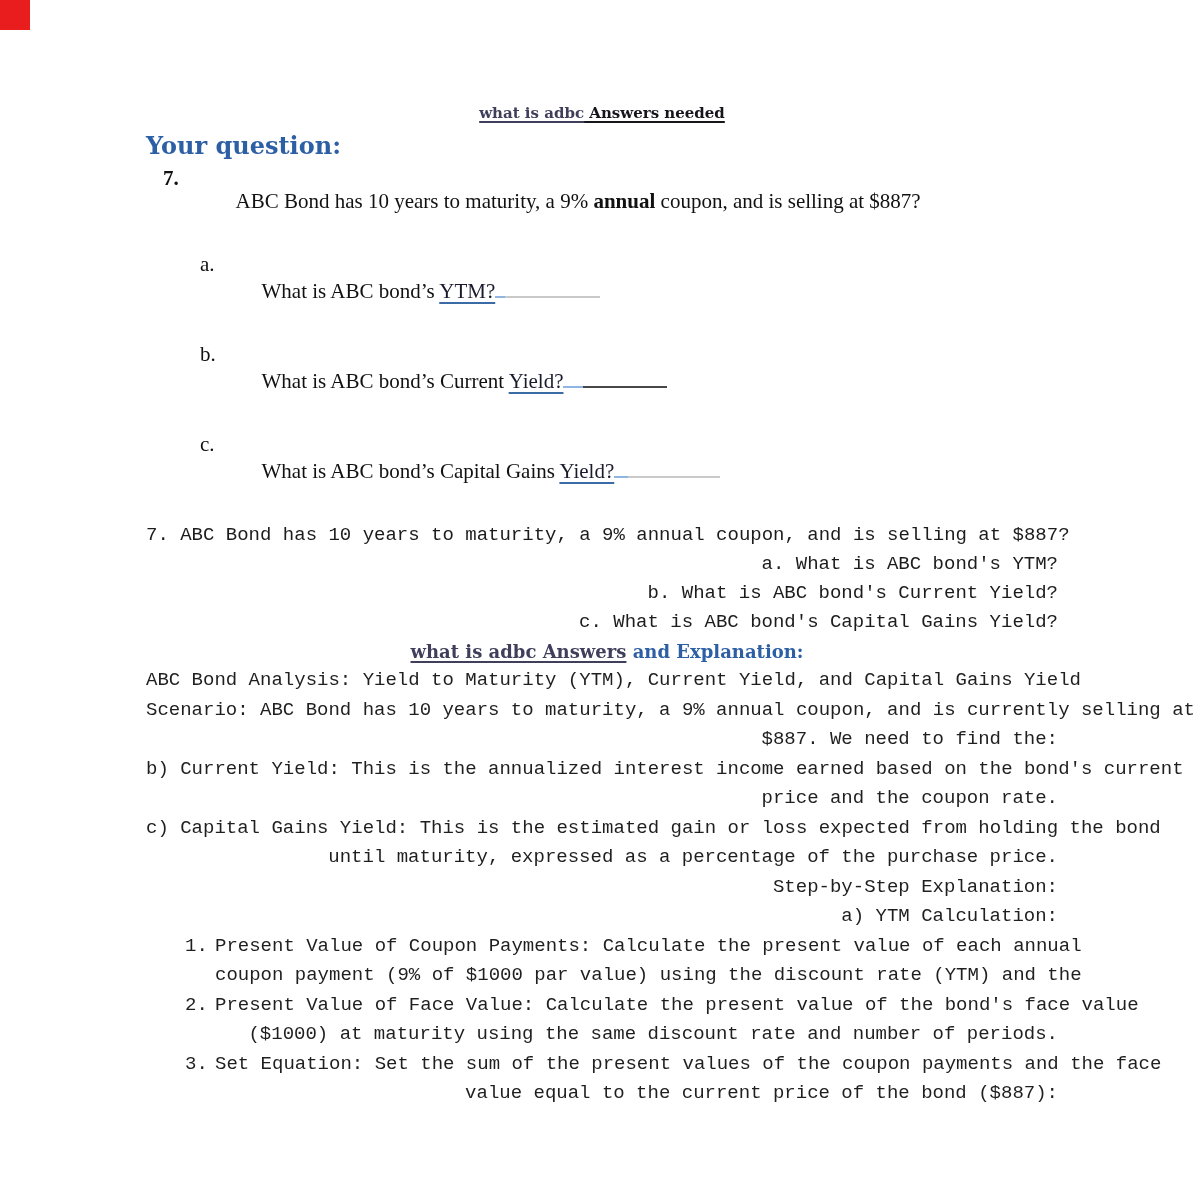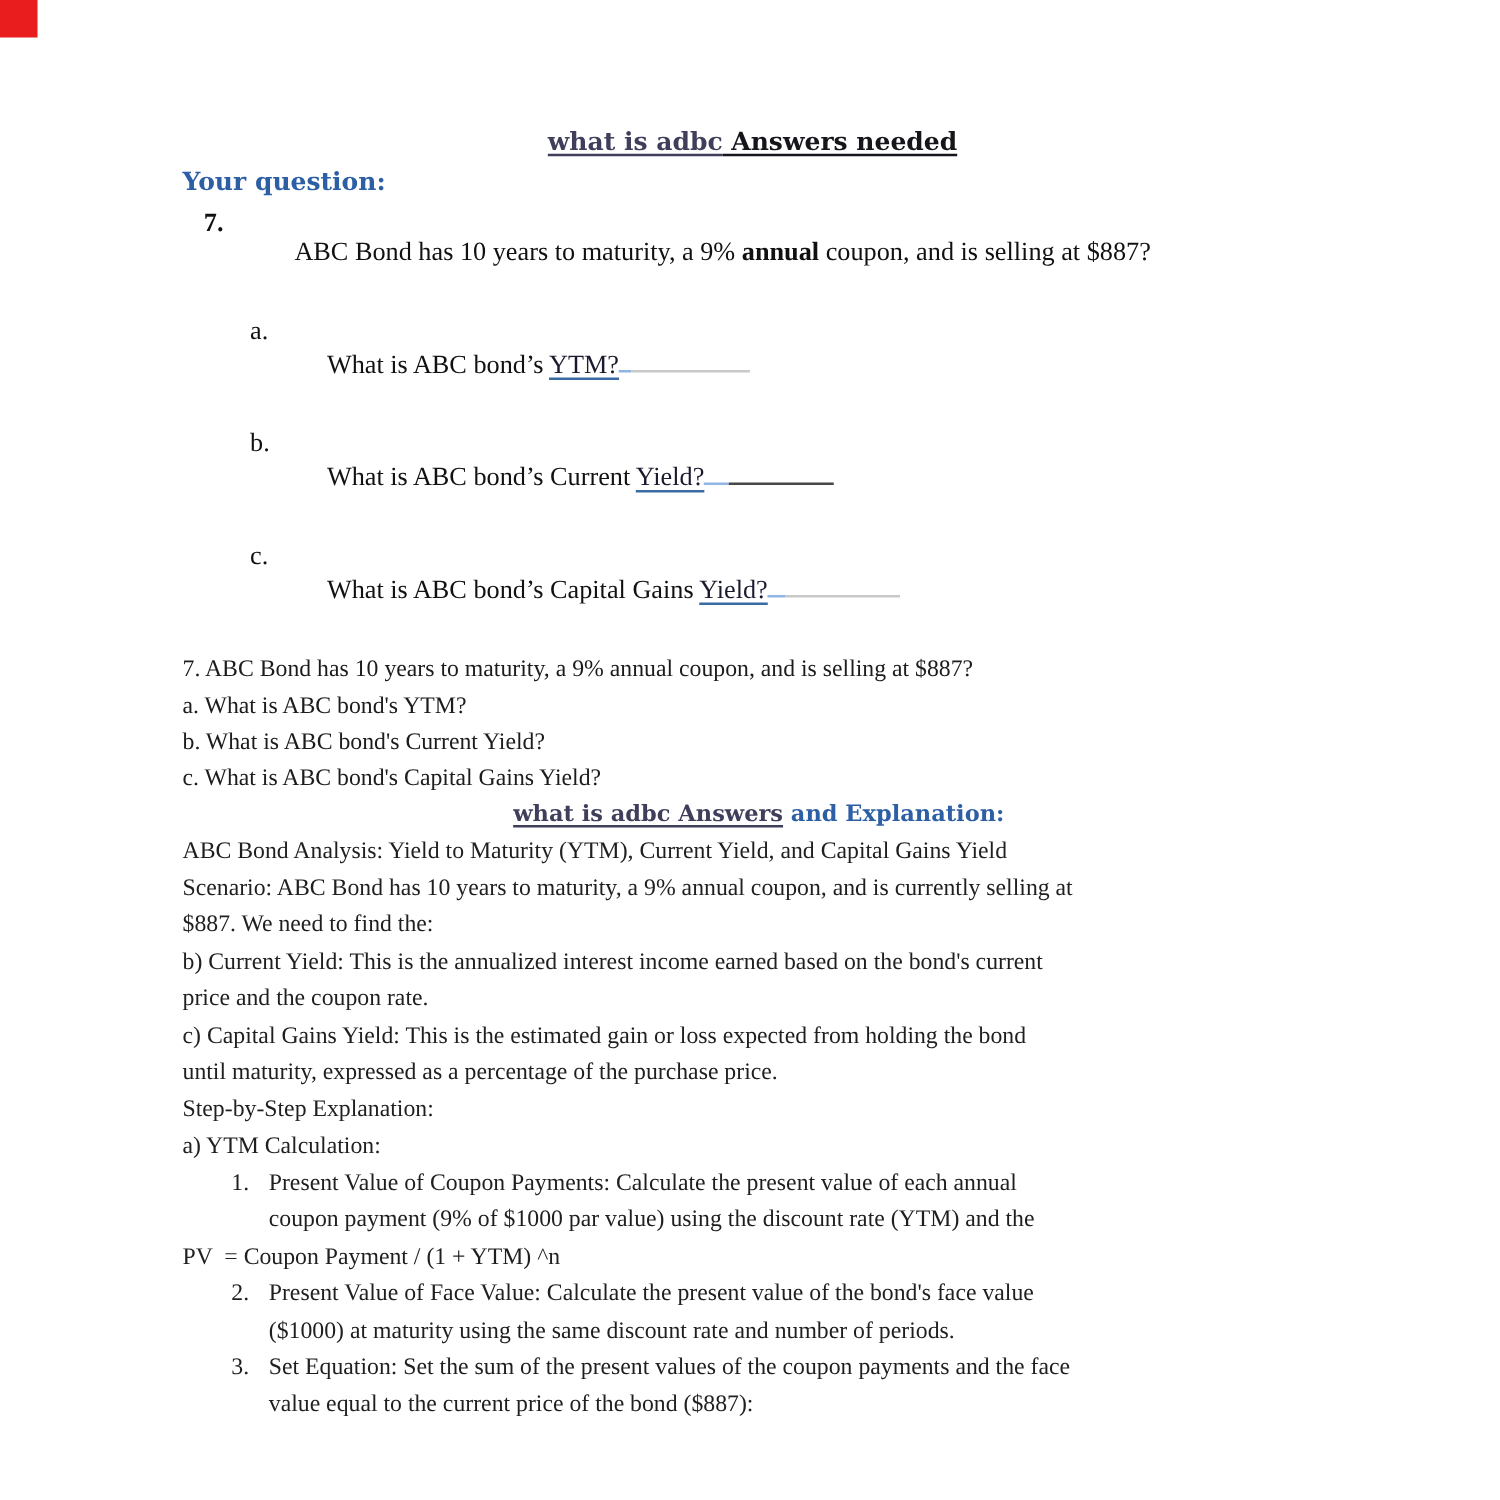--- a/index.html
+++ b/index.html
@@ -3,30 +3,30 @@
 <meta charset="utf-8">
 <style>
   html,body{margin:0;padding:0;background:#ffffff;}
   .page{position:relative;width:1200px;height:1200px;background:#ffffff;overflow:hidden;
         -webkit-font-smoothing:antialiased;}
   .corner-marker{position:absolute;left:0;top:0;width:30px;height:30px;background:#e91d1d;}
   .content{position:absolute;left:146px;top:0;width:912px;}
 
   
   .q-font{font-family:"Liberation Serif",serif;}
-  .a-font{font-family:Liberation Serif, serif;}
+  .a-font{font-family:Liberation Mono, monospace;text-align:right;}
 
   
   .title{margin-top:101px;text-align:center;font-family:"DejaVu Serif",serif;
-         font-size:20px;line-height:24px;font-weight:bold;}
+         font-size:15px;line-height:24px;font-weight:bold;}
   .title .t-link{color:#3f3f5c;text-decoration:underline;text-decoration-thickness:2px;text-underline-offset:3px;}
   .title .t-rest{color:#15151c;text-decoration:underline;text-decoration-thickness:2px;text-underline-offset:3px;white-space:pre-wrap;}
 
   
-  .q-heading{margin-top:9px;font-family:"DejaVu Serif",serif;font-size:20px;line-height:23px;
+  .q-heading{margin-top:9px;font-family:"DejaVu Serif",serif;font-size:24px;line-height:23px;
              font-weight:bold;color:#2d5fa5;}
 
   
   .q-item{position:relative;margin-top:10px;font-size:21px;line-height:23px;color:#111111;
           padding-left:58px;white-space:pre-wrap;}
   .q-item .num{position:absolute;left:17px;top:0;font-weight:bold;}
   .q-bold{font-weight:bold;}
   .q-sub{position:relative;margin-top:17px;font-size:21px;line-height:23px;color:#111111;
          padding-left:84px;white-space:pre-wrap;}
   .q-sub .letter{position:absolute;left:54px;top:0;}
@@ -106,21 +106,20 @@
       </div>
 
     <div class="step a-font">
       <span class="num">1.</span>
       <div>
           <div class="line">Present Value of Coupon Payments: Calculate the present value of each annual</div>
           <div class="line">coupon payment (9% of $1000 par value) using the discount rate (YTM) and the</div>
         </div>
     </div>
 
-    <div class="formula a-font">PV  = Coupon Payment / (1 + YTM) ^n</div>
 
     <div class="step a-font">
       <span class="num">2.</span>
       <div>
           <div class="line">Present Value of Face Value: Calculate the present value of the bond's face value</div>
           <div class="line">($1000) at maturity using the same discount rate and number of periods.</div>
         </div>
     </div>
 
     <div class="step a-font">

